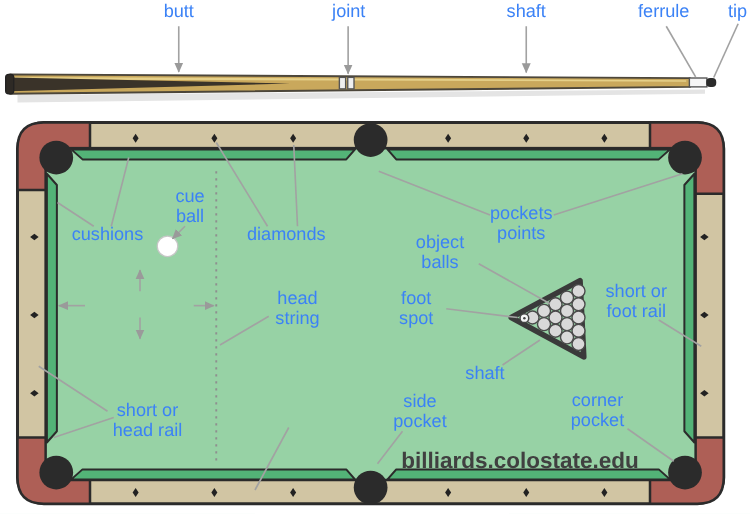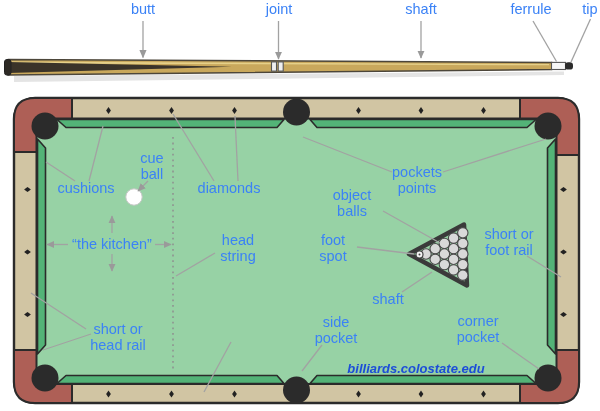--- a/index.html
+++ b/index.html
@@ -2,21 +2,21 @@
 <html><head>
 <meta charset="utf-8">
 <style>
   html,body{margin:0;padding:0;background:#fff;}
   #stage{position:relative;width:600px;height:411px;background:#ffffff;
          font-family:"Liberation Sans",sans-serif;overflow:hidden;}
   #gfx{position:absolute;left:0;top:0;}
   .lbl{position:absolute;transform:translate(-50%,-50%);
        font-size:14.5px;line-height:15.5px;color:#3b82f6;text-align:center;
        white-space:pre-line;pointer-events:none;}
-  .credit{font-weight:bold;font-style:italic;color:#1d4ed8;font-size:13px;}
+  .credit{font-weight:bold;color:#404040;font-size:18px;}
 </style>
 </head>
 <body>
 
 <div id="stage">
   <svg id="gfx" width="600" height="411" viewBox="0 0 600 411">
     <defs>
       <marker id="arw" viewBox="0 0 8 8" refX="7" refY="4" markerWidth="6.5" markerHeight="6.5" orient="auto-start-reverse">
         <path d="M0,0.6 L7.6,4 L0,7.4 Z" fill="#9a9a9a"></path>
       </marker>
@@ -153,21 +153,20 @@
   <div class="lbl" style="left:229px;top:189px;">diamonds</div>
   <div class="lbl" style="left:352px;top:203px;">object
 balls</div>
   <div class="lbl" style="left:417px;top:180px;">pockets
 points</div>
   <div class="lbl" style="left:333px;top:248px;">foot
 spot</div>
   <div class="lbl" style="left:509px;top:242px;">short or
 foot rail</div>
   <div class="lbl" style="left:388px;top:300px;">shaft</div>
-  <div class="lbl" style="left:112px;top:245px;">“the kitchen”</div>
   <div class="lbl" style="left:238px;top:248px;">head
 string</div>
   <div class="lbl" style="left:118px;top:337px;">short or
 head rail</div>
   <div class="lbl" style="left:336px;top:330px;">side
 pocket</div>
   <div class="lbl" style="left:478px;top:329px;">corner
 pocket</div>
   <div class="lbl credit" style="left:416px;top:369px;">billiards.colostate.edu</div>
 </div>

